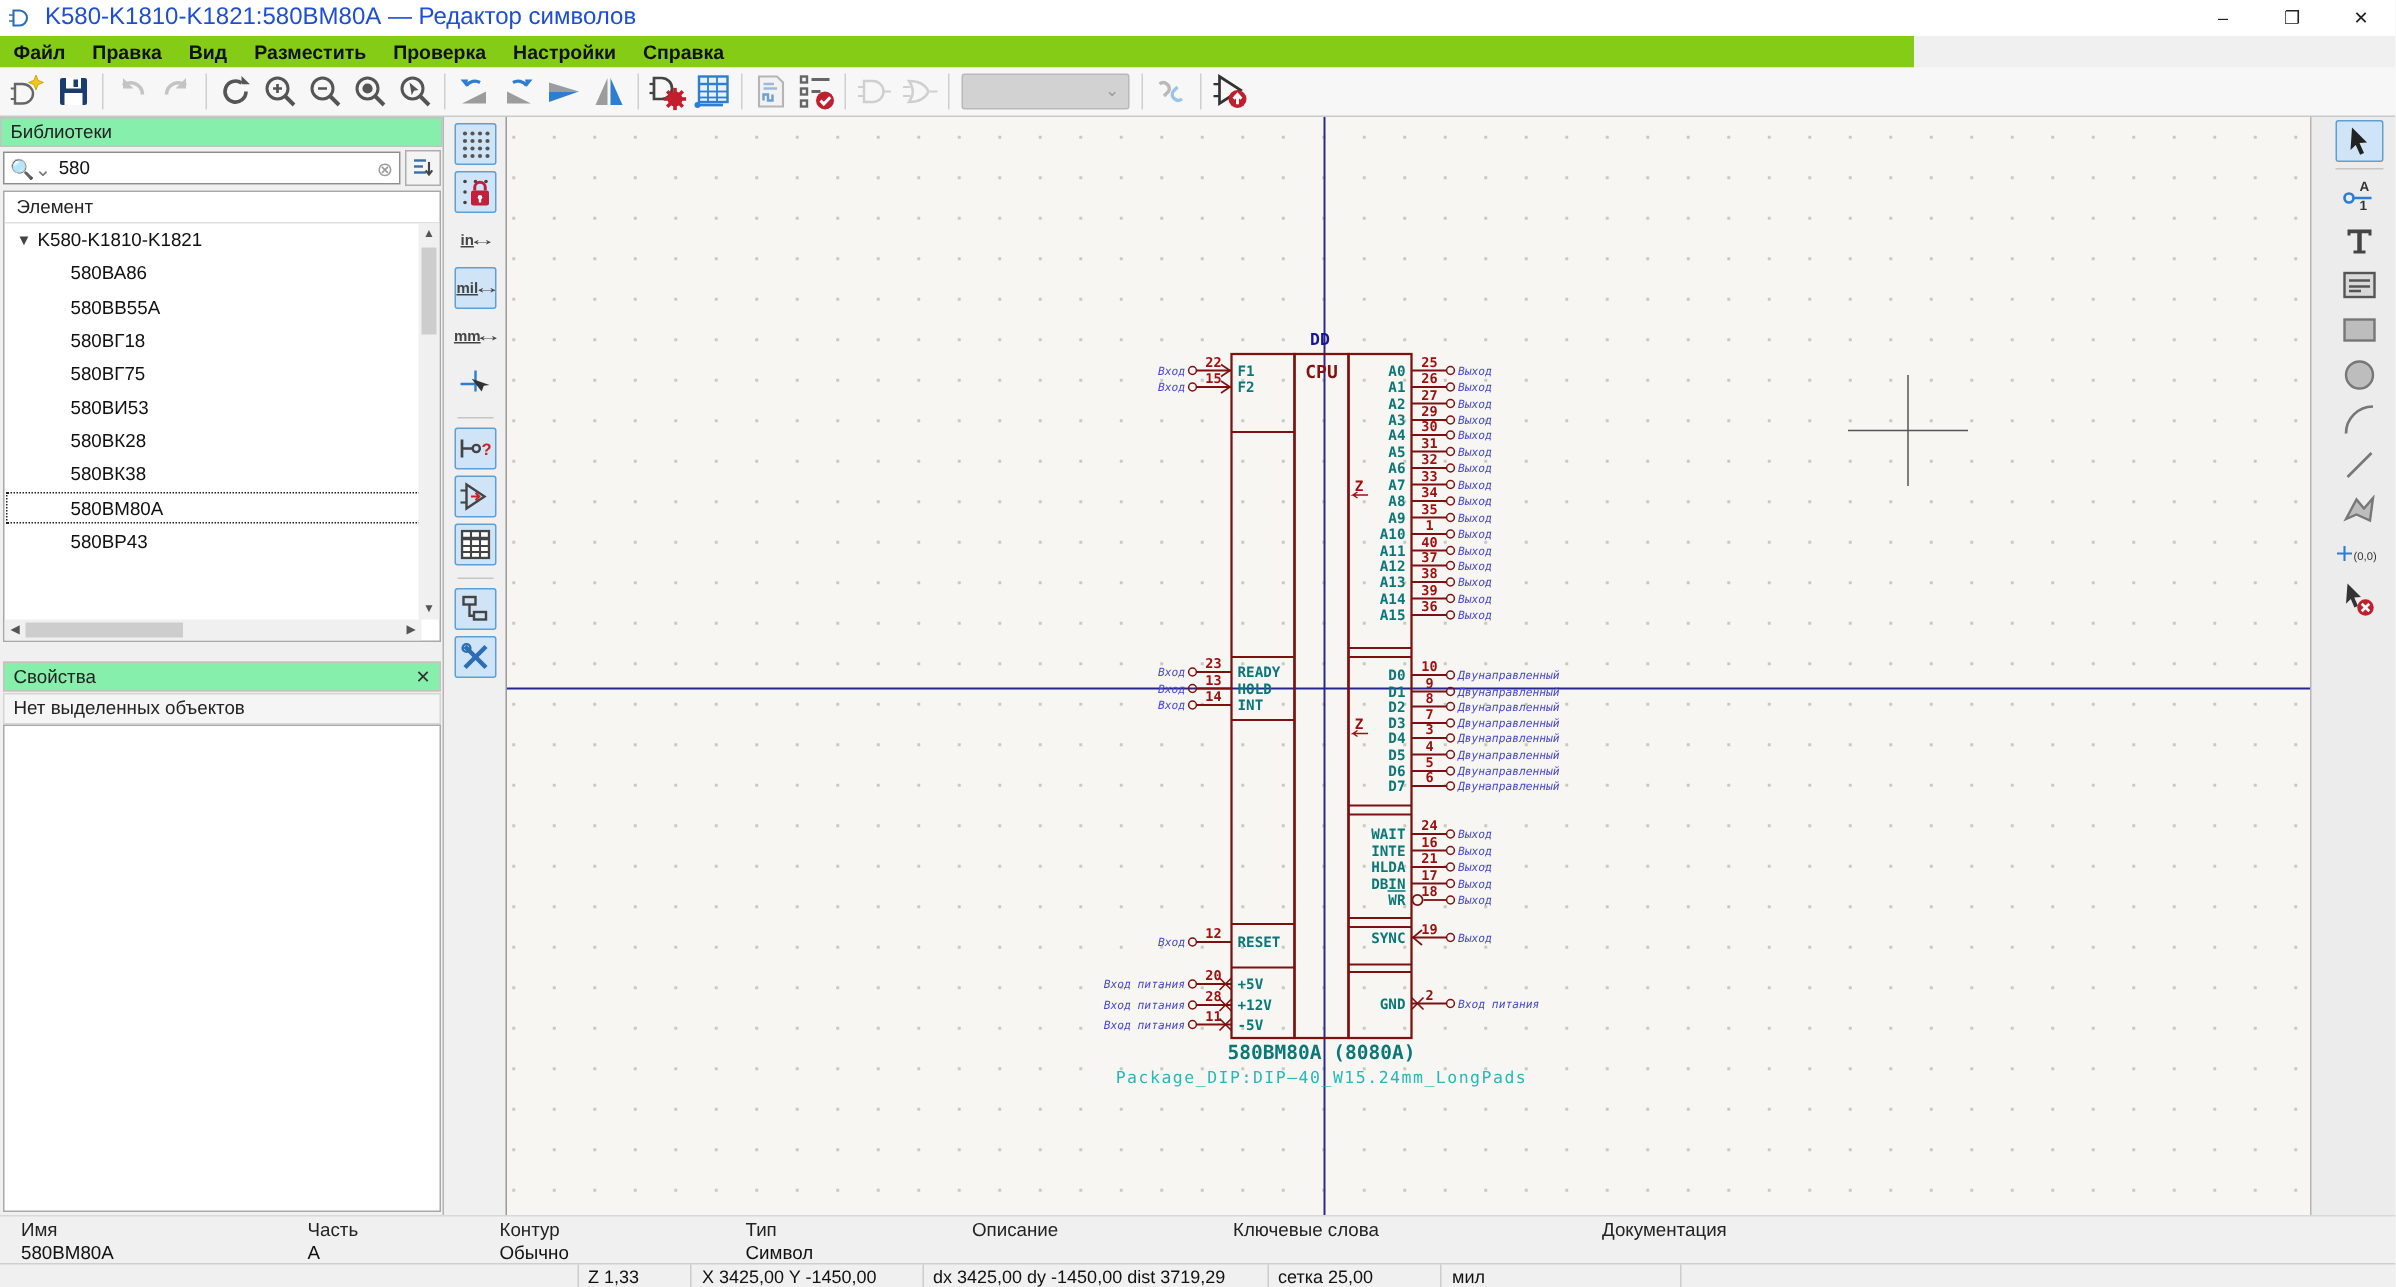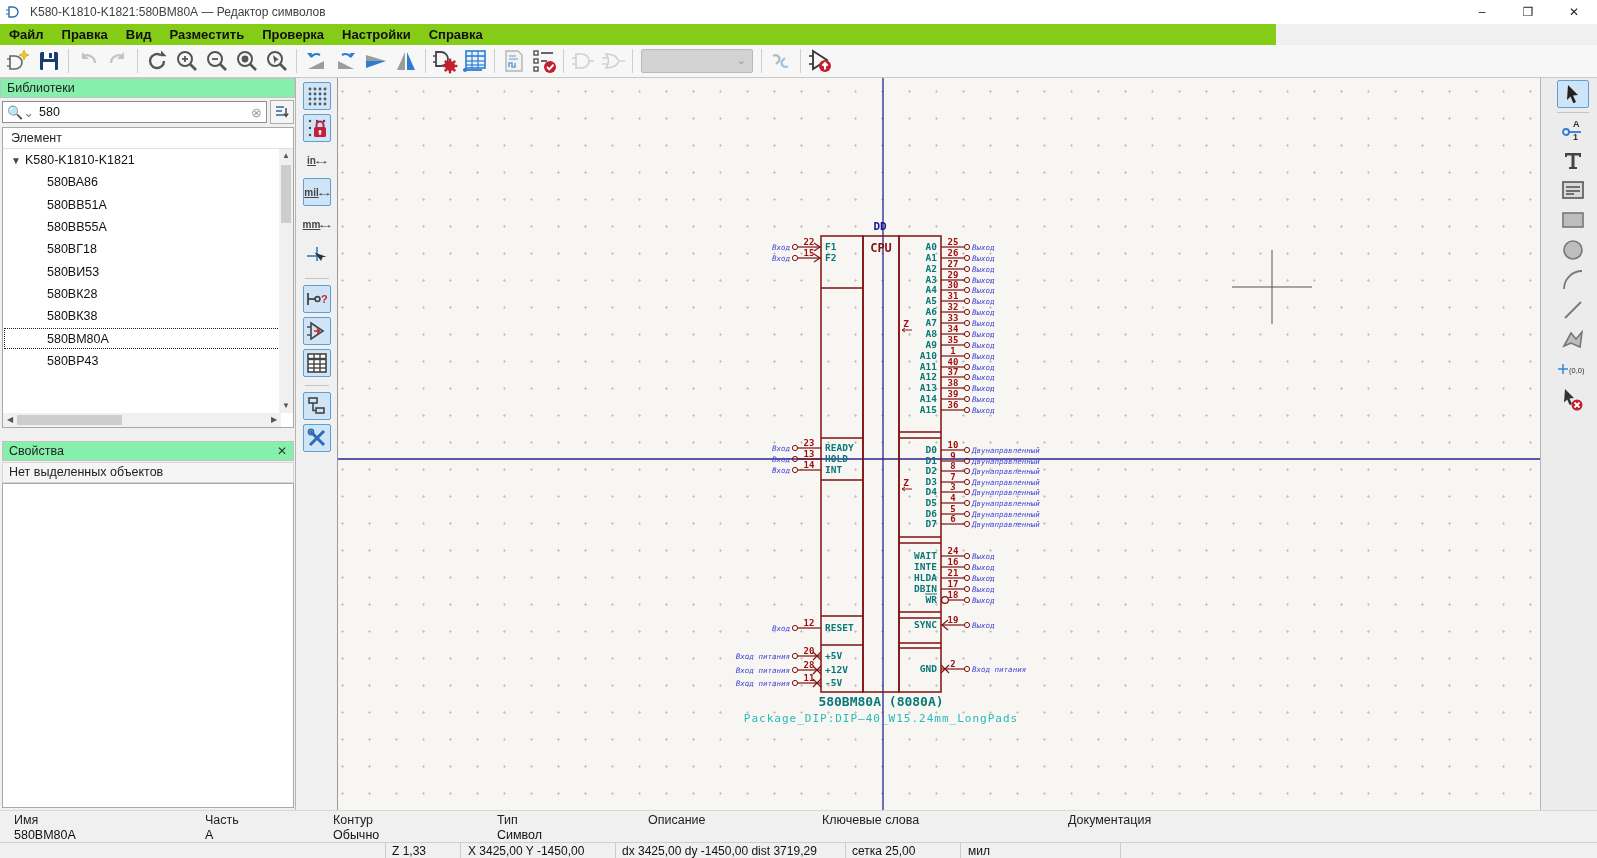--- a/index.html
+++ b/index.html
@@ -2,21 +2,21 @@
 <html><head>
 <meta charset="utf-8">
 <style>
   * { margin:0; padding:0; box-sizing:border-box; }
   html,body { width:1597px; height:858px; overflow:hidden; font-family:"Liberation Sans",sans-serif; background:#fff; }
   #app { position:relative; width:1597px; height:858px; background:#f0f0f0; }
 
   
   #titlebar { position:absolute; left:0; top:0; width:1597px; height:24px; background:#ffffff; display:flex; align-items:center; }
   #titlebar .appicon { margin-left:6px; }
-  #titlebar .title { margin-left:8px; font-size:12px; color:#404040; }
+  #titlebar .title { margin-left:8px; font-size:16px; color:#1d4ed8; }
   #win-controls { position:absolute; right:0; top:0; height:24px; display:flex; }
   .winbtn { width:46px; height:24px; display:flex; align-items:center; justify-content:center; font-size:12px; color:#222; }
 
   
   #menubar { position:absolute; left:0; top:24px; width:1276px; height:21px; background:#84cc16; display:flex; align-items:center; font-size:13px; color:#111;font-weight:bold; }
   #menubar span { padding:2px 9px; }
 
   
   #toolbar { position:absolute; left:0; top:45px; width:1597px; height:33px; background:#f7f7f7; border-bottom:1px solid #c9c9c9; display:flex; align-items:center; padding-left:4px; }
   .tb { width:30px; height:30px; display:flex; align-items:center; justify-content:center; border-radius:2px; }
@@ -319,23 +319,23 @@
           </div>
       </div>
       <div id="tree">
         <div id="tree-header">Элемент</div>
         <div id="tree-rows">
             <div class="trow">
               <span class="chev">▼</span>
               <span>K580-K1810-K1821</span>
             </div>
             <div class="trow child">580ВА86</div>
-            <div class="trow child">580ВВ51А</div>
             <div class="trow child">580ВВ55А</div>
             <div class="trow child">580ВГ18</div>
+            <div class="trow child">580ВГ75</div>
             <div class="trow child">580ВИ53</div>
             <div class="trow child">580ВК28</div>
             <div class="trow child">580ВК38</div>
             <div class="trow child sel">580ВМ80А</div>
             <div class="trow child">580ВР43</div>
           </div>
         <div id="tree-vscroll">
           <div class="arr" style="top:0">▲</div>
           <div class="thumb"></div>
           <div class="arr" style="bottom:0">▼</div>

